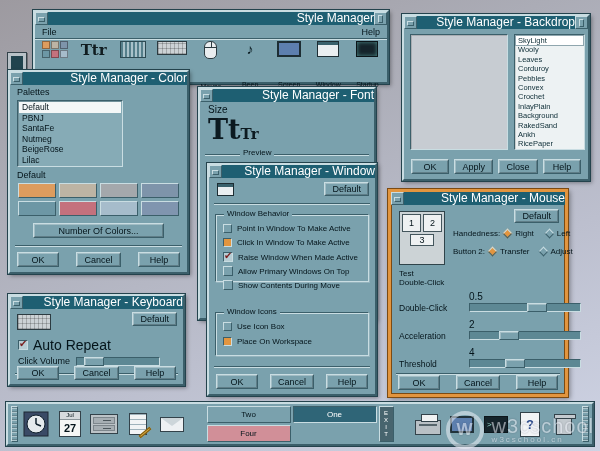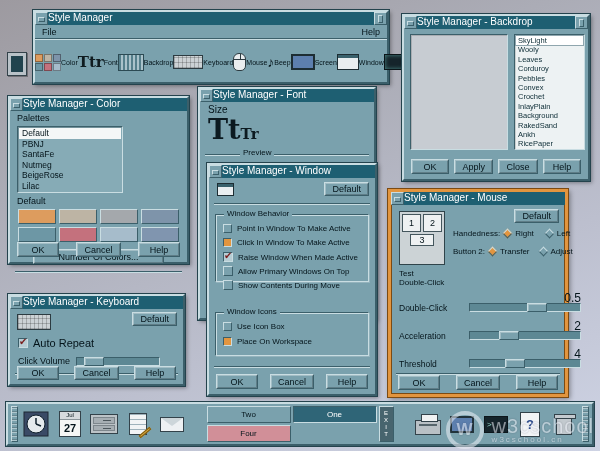--- a/index.html
+++ b/index.html
@@ -16,21 +16,21 @@
     border-color:var(--lt) var(--dk) var(--dk) var(--lt);
     box-shadow:0 0 0 1px #24434d,2px 2px 4px rgba(0,0,0,.35);}
   .win.active{border:3px solid var(--acc);
     box-shadow:0 0 0 1px #7c4a12,inset 0 0 0 1px #7c4a12,2px 2px 5px rgba(0,0,0,.4);}
   .tbar{height:13px;background:var(--tb);display:flex;align-items:stretch;}
   .tmb{width:13px;background:var(--bg);border:1px solid;
     border-color:var(--lt) var(--dk) var(--dk) var(--lt);position:relative;}
   .tmb::after{content:"";position:absolute;left:2px;right:2px;top:4px;height:3px;
     background:var(--bg);border:1px solid;border-color:var(--lt) var(--dk) var(--dk) var(--lt);}
   .tmb.tmx::after{left:3px;right:3px;top:2px;height:6px;}
-  .ttl{flex:1;color:#fff;font-size:10px;text-align:left;line-height:12px;
+  .ttl{flex:1;color:#fff;font-size:12px;text-align:right;line-height:12px;
     white-space:nowrap;overflow:hidden;}
   .body{position:relative;height:calc(100% - 13px);}
   .sep{position:absolute;height:0;border-top:1px solid var(--dk);border-bottom:1px solid var(--lt);}
   .lbl{font-size:9px;position:absolute;white-space:nowrap;}
   .btn{display:inline-flex;align-items:center;justify-content:center;height:15px;
     min-width:42px;padding:0 7px;font-size:9px;color:var(--txt);background:var(--bg);
     border:1px solid;border-color:var(--lt) var(--dk) var(--dk) var(--lt);
     box-shadow:inset 1px 1px 0 rgba(255,255,255,.3),inset -1px -1px 0 rgba(0,0,0,.22);white-space:nowrap;}
   .brow{position:absolute;left:7px;right:7px;bottom:5px;display:flex;justify-content:space-between;}
   .frame{position:absolute;border:1px solid;border-color:var(--dk) var(--lt) var(--lt) var(--dk);
@@ -45,29 +45,29 @@
     border:1px solid;border-color:var(--lt) var(--dk) var(--dk) var(--lt);}
   .radq.on{background:var(--acc);border-color:var(--dk) var(--lt) var(--lt) var(--dk);}
   .dia{width:7px;height:7px;background:var(--bg);flex:0 0 auto;transform:rotate(45deg);
     border:1px solid;border-color:var(--lt) var(--dk) var(--dk) var(--lt);}
   .dia.on{background:var(--acc);}
   .trough{position:absolute;height:9px;background:#5d8894;border:1px solid;
     border-color:var(--dk) var(--lt) var(--lt) var(--dk);}
   .thumb{position:absolute;top:-1px;width:20px;height:9px;background:var(--bg);
     border:1px solid;border-color:var(--lt) var(--dk) var(--dk) var(--lt);
     box-shadow:inset 1px 1px 0 rgba(255,255,255,.3);}
-  .sval{position:absolute;font-size:12px;text-align:right;}
+  .sval{position:absolute;font-size:10px;text-align:left;}
   .sunkbox{border:1px solid;border-color:var(--dk) var(--lt) var(--lt) var(--dk);
     box-shadow:inset 1px 1px 0 rgba(0,0,0,.15);}
 
   
   .mbar{height:14px;display:flex;justify-content:space-between;align-items:center;
     font-size:9px;padding:0 7px;border-bottom:1px solid var(--dk);box-shadow:0 1px 0 var(--lt);}
   .mrow{height:44px;display:flex;}
-  .mcell{flex:1;display:flex;flex-direction:row;align-items:center;padding-top:2px;}
+  .mcell{flex:1;display:flex;flex-direction:column;align-items:center;padding-top:2px;gap:23px;}
   .mi{height:23px;display:flex;align-items:center;justify-content:center;}
   .mlabel{font-size:7px;margin-top:1px;}
   .g-color{display:grid;grid-template-columns:repeat(3,8px);grid-auto-rows:8px;gap:1px;}
   .g-color i{display:block;border:1px solid rgba(0,0,0,.35);}
   .g-font{font-family:"DejaVu Serif",serif;font-size:15px;font-weight:bold;color:#101c20;}
   .g-backdrop{width:26px;height:17px;border:1px solid #2c4a53;
     background:repeating-linear-gradient(90deg,#557f8b 0 2px,#a9c2ca 2px 4px);}
   .g-keyboard{width:30px;height:14px;border:1px solid #2c3b41;background-color:#ccd2d5;
     background-image:repeating-linear-gradient(90deg,rgba(0,0,0,.2) 0 1px,transparent 1px 4px),
       repeating-linear-gradient(0deg,rgba(0,0,0,.2) 0 1px,transparent 1px 5px);}
@@ -291,21 +291,21 @@
       </div>
       <div class="brow">
         <button class="btn" style="min-width:38px">OK</button>
         <button class="btn" style="min-width:38px">Apply</button>
         <button class="btn" style="min-width:38px">Close</button>
         <button class="btn" style="min-width:38px">Help</button>
       </div>
     </div>
   </div>
 
-  <div class="win" style="left:8px;top:96px;width:181px;height:168px;z-index:3">
+  <div class="win" style="left:8px;top:70px;width:181px;height:204px;z-index:3">
     <div class="tbar">
         <span class="tmb"></span>
       <span class="ttl">Style Manager - Color</span>
       </div>
     <div class="body">
       <span class="lbl" style="left:7px;top:2px">Palettes</span>
       <div class="plist sunkbox">
         <div class="pl sel">Default</div>
         <div class="pl">PBNJ</div>
         <div class="pl">SantaFe</div>
@@ -337,21 +337,21 @@
   <div class="win" style="left:8px;top:294px;width:177px;height:92px;z-index:4">
     <div class="tbar">
         <span class="tmb"></span>
       <span class="ttl">Style Manager - Keyboard</span>
       </div>
     <div class="body">
       <span class="g-keyboard" style="position:absolute;left:7px;top:5px;width:34px;height:16px"></span>
       <button class="btn" style="position:absolute;right:6px;top:3px;height:14px">Default</button>
       <div class="opt" style="left:8px;top:28px">
         <span class="tog on"></span>
-        <span style="font-size:11px">Auto Repeat</span>
+        <span style="font-size:14px">Auto Repeat</span>
       </div>
       <span class="lbl" style="left:8px;top:47px">Click Volume</span>
       <div class="trough" style="left:66px;top:48px;width:84px">
         <span class="thumb" style="left:8%"></span>
       </div>
       <div class="sep" style="left:5px;right:5px;top:64px"></div>
       <div class="brow" style="bottom:4px">
         <button class="btn" style="height:14px">OK</button>
         <button class="btn" style="height:14px">Cancel</button>
         <button class="btn" style="height:14px">Help</button>

